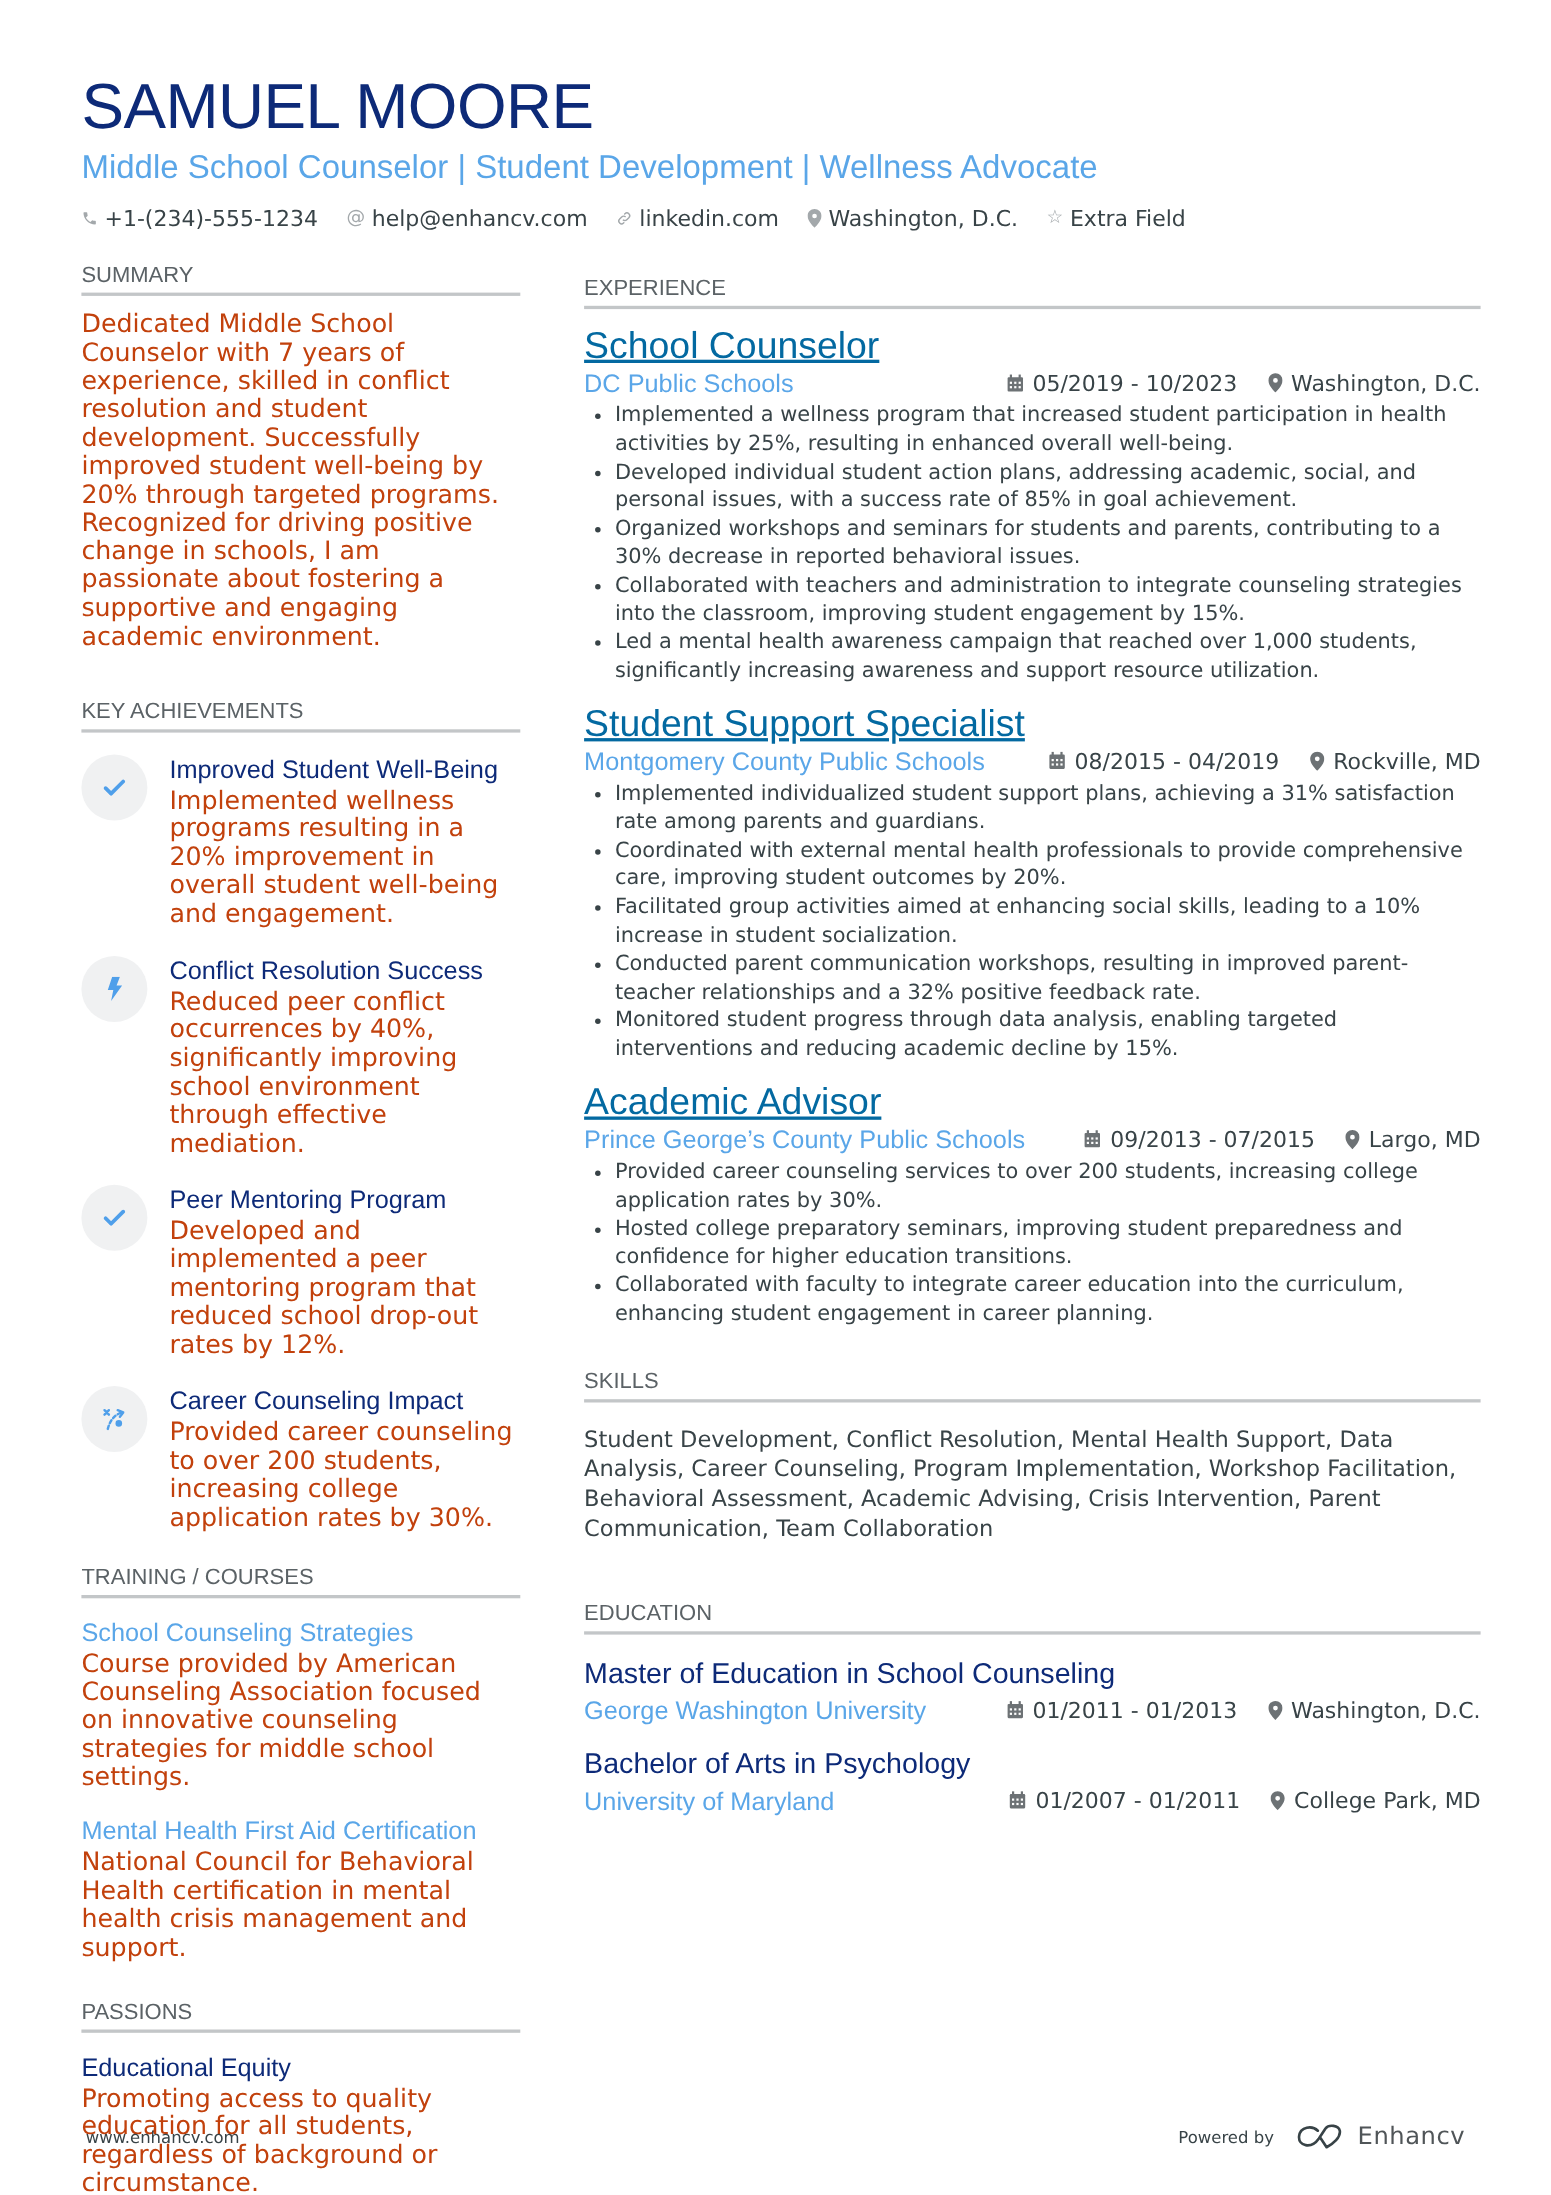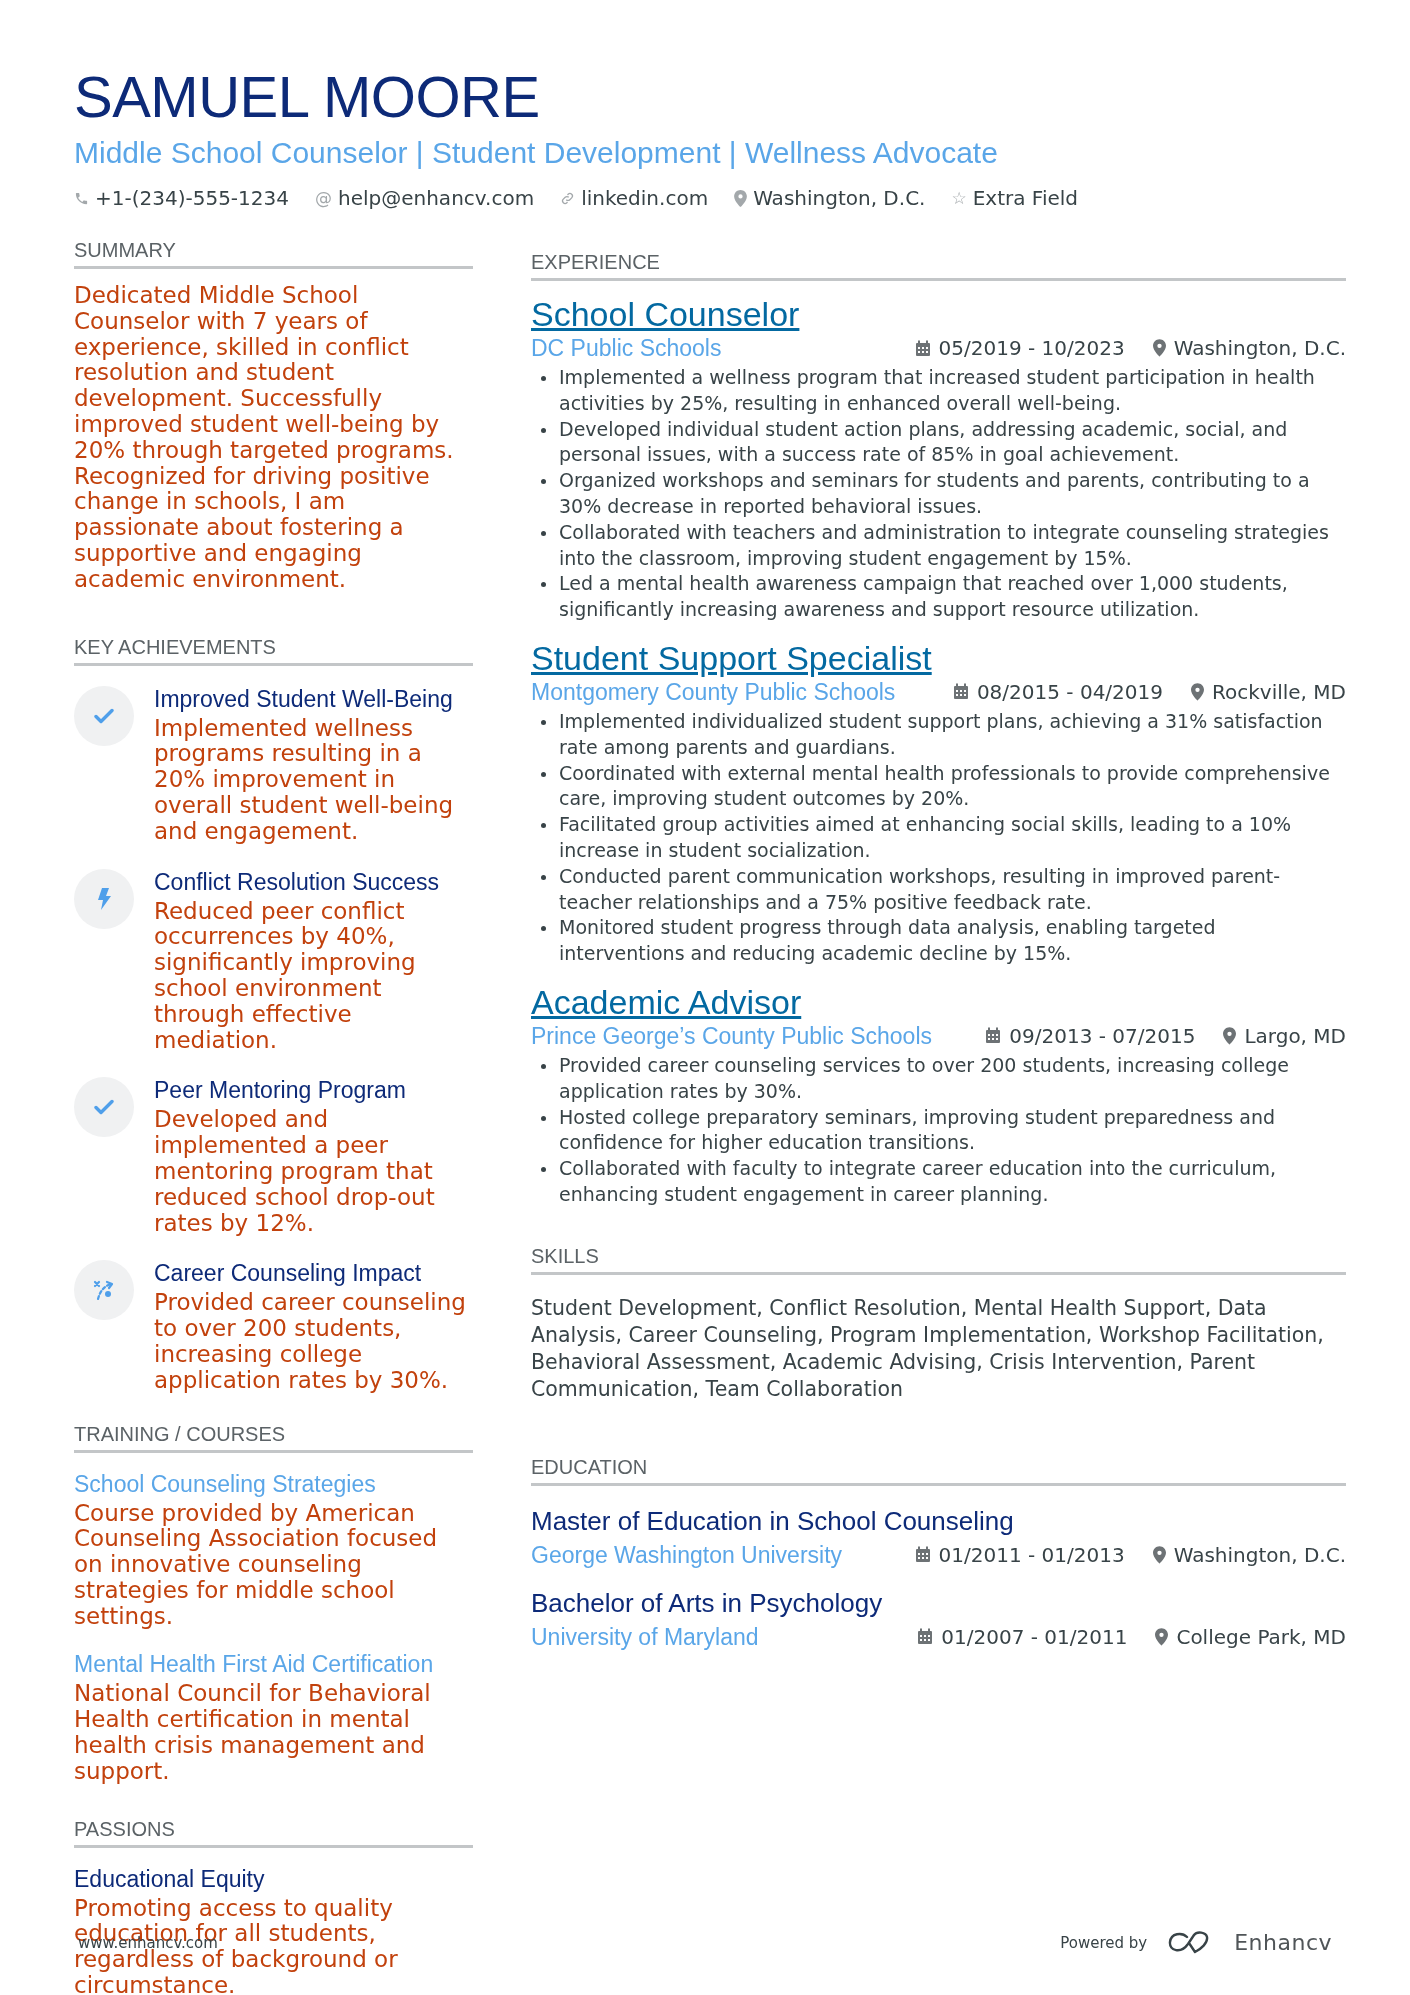--- a/index.html
+++ b/index.html
@@ -45,21 +45,21 @@
   ul.bullets li::before { content: ""; position: absolute; left: 10px; top: 11px; width: 5px; height: 5px; border-radius: 50%; background: #384347; }
 
   .skills-text { font-size: 20.5px; line-height: 27px; color: #384347; margin-top: 20px; }
 
   .edu { margin-bottom: 16px; }
   .edu-title { font-family: "Liberation Sans", sans-serif; font-size: 26px; line-height: 34px; color: #0d2a78; }
 
   .footer { position: absolute; left: 78px; right: 78px; top: 1930px; display: flex; justify-content: space-between; align-items: center; }
   .footer-url { font-size: 15px; color: #384347; }
   .powered { display: flex; align-items: center; gap: 20px; font-size: 15px; color: #384347; }
-  .brand { display: flex; align-items: center; gap: 21px; font-size: 22px; color: #505558; letter-spacing: 0.5px; }
+  .brand { display: flex; align-items: center; gap: 10px; font-size: 22px; color: #505558; letter-spacing: 0.5px; }
 </style>
 </head>
 <body>
 
 <div class="header">
   <div class="name">SAMUEL MOORE</div>
   <div class="headline">Middle School Counselor | Student Development | Wellness Advocate</div>
   <div class="contacts">
     <div class="contact">
       <span class="cicon">
@@ -257,21 +257,21 @@
                 </svg>
               </span>
             <span>Rockville, MD</span>
           </div>
         </div>
       </div>
       <ul class="bullets">
         <li>Implemented individualized student support plans, achieving a 31% satisfaction rate among parents and guardians.</li>
         <li>Coordinated with external mental health professionals to provide comprehensive care, improving student outcomes by 20%.</li>
         <li>Facilitated group activities aimed at enhancing social skills, leading to a 10% increase in student socialization.</li>
-        <li>Conducted parent communication workshops, resulting in improved parent-teacher relationships and a 75% positive feedback rate.</li>
+        <li>Conducted parent communication workshops, resulting in improved parent-teacher relationships and a 32% positive feedback rate.</li>
         <li>Monitored student progress through data analysis, enabling targeted interventions and reducing academic decline by 15%.</li>
       </ul>
     </div>
 
     <div class="job">
       <div class="job-title">Academic Advisor</div>
       <div class="job-meta">
         <div class="company">Prince George’s County Public Schools</div>
         <div class="meta-right">
           <div class="meta-item">

